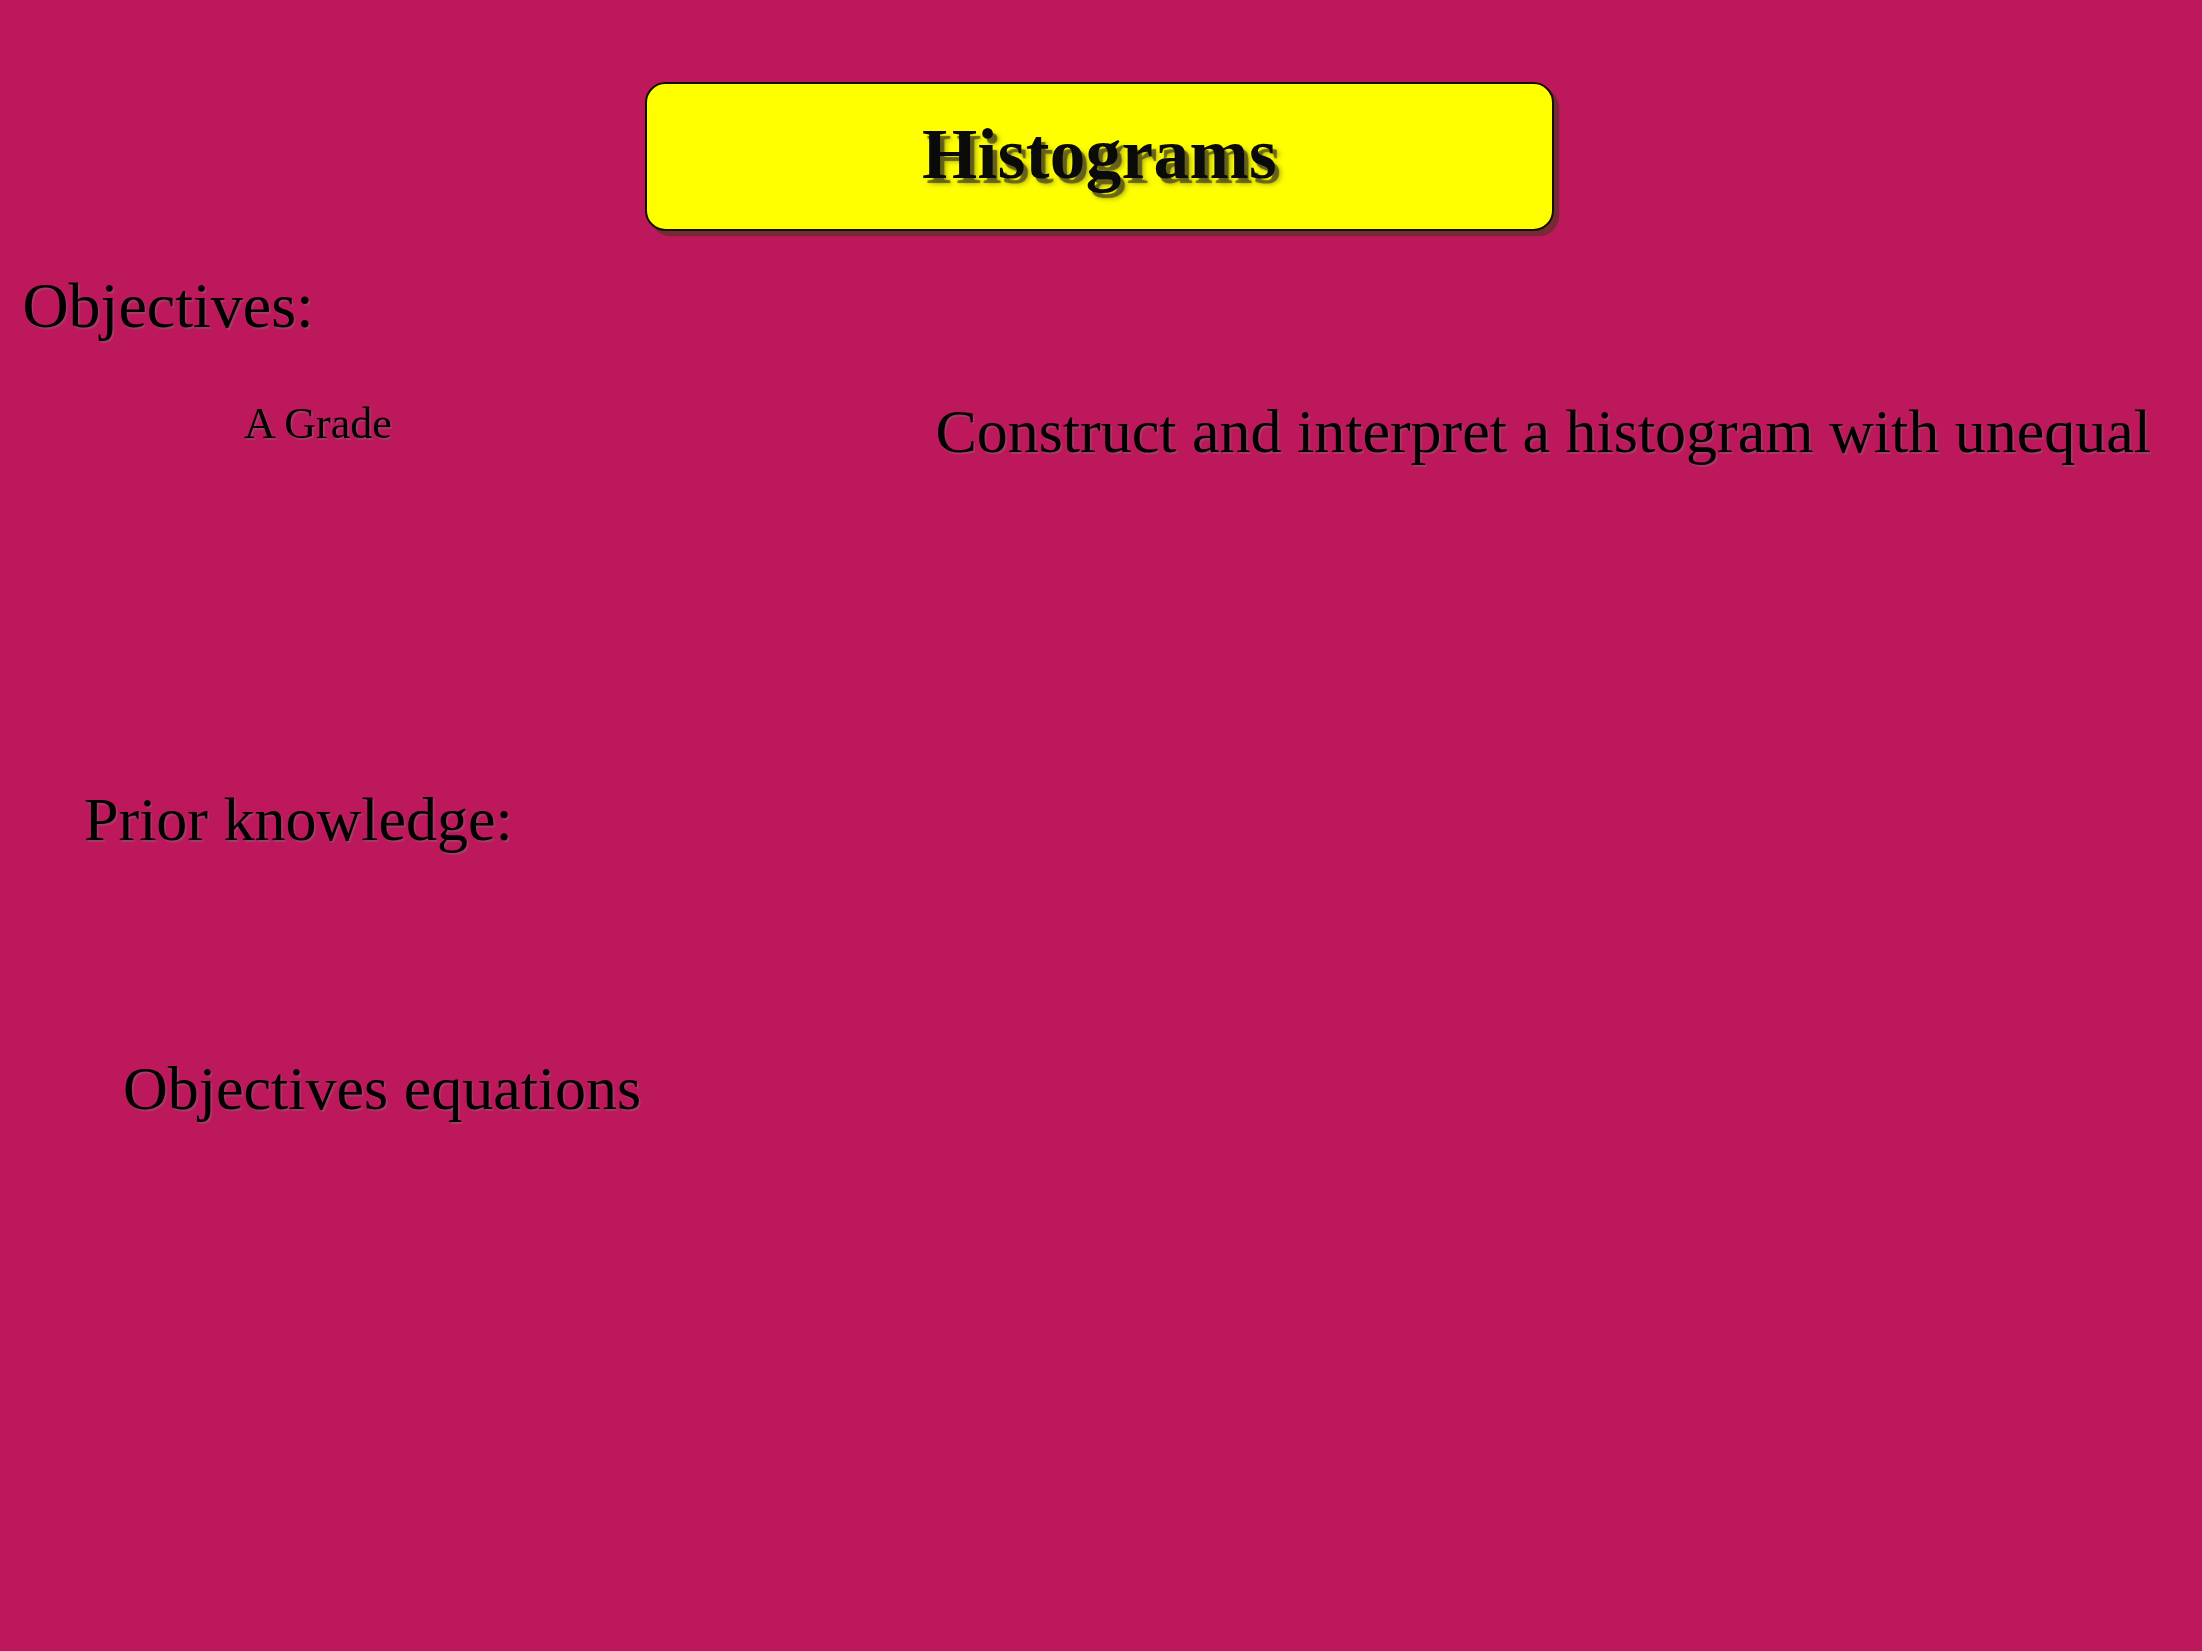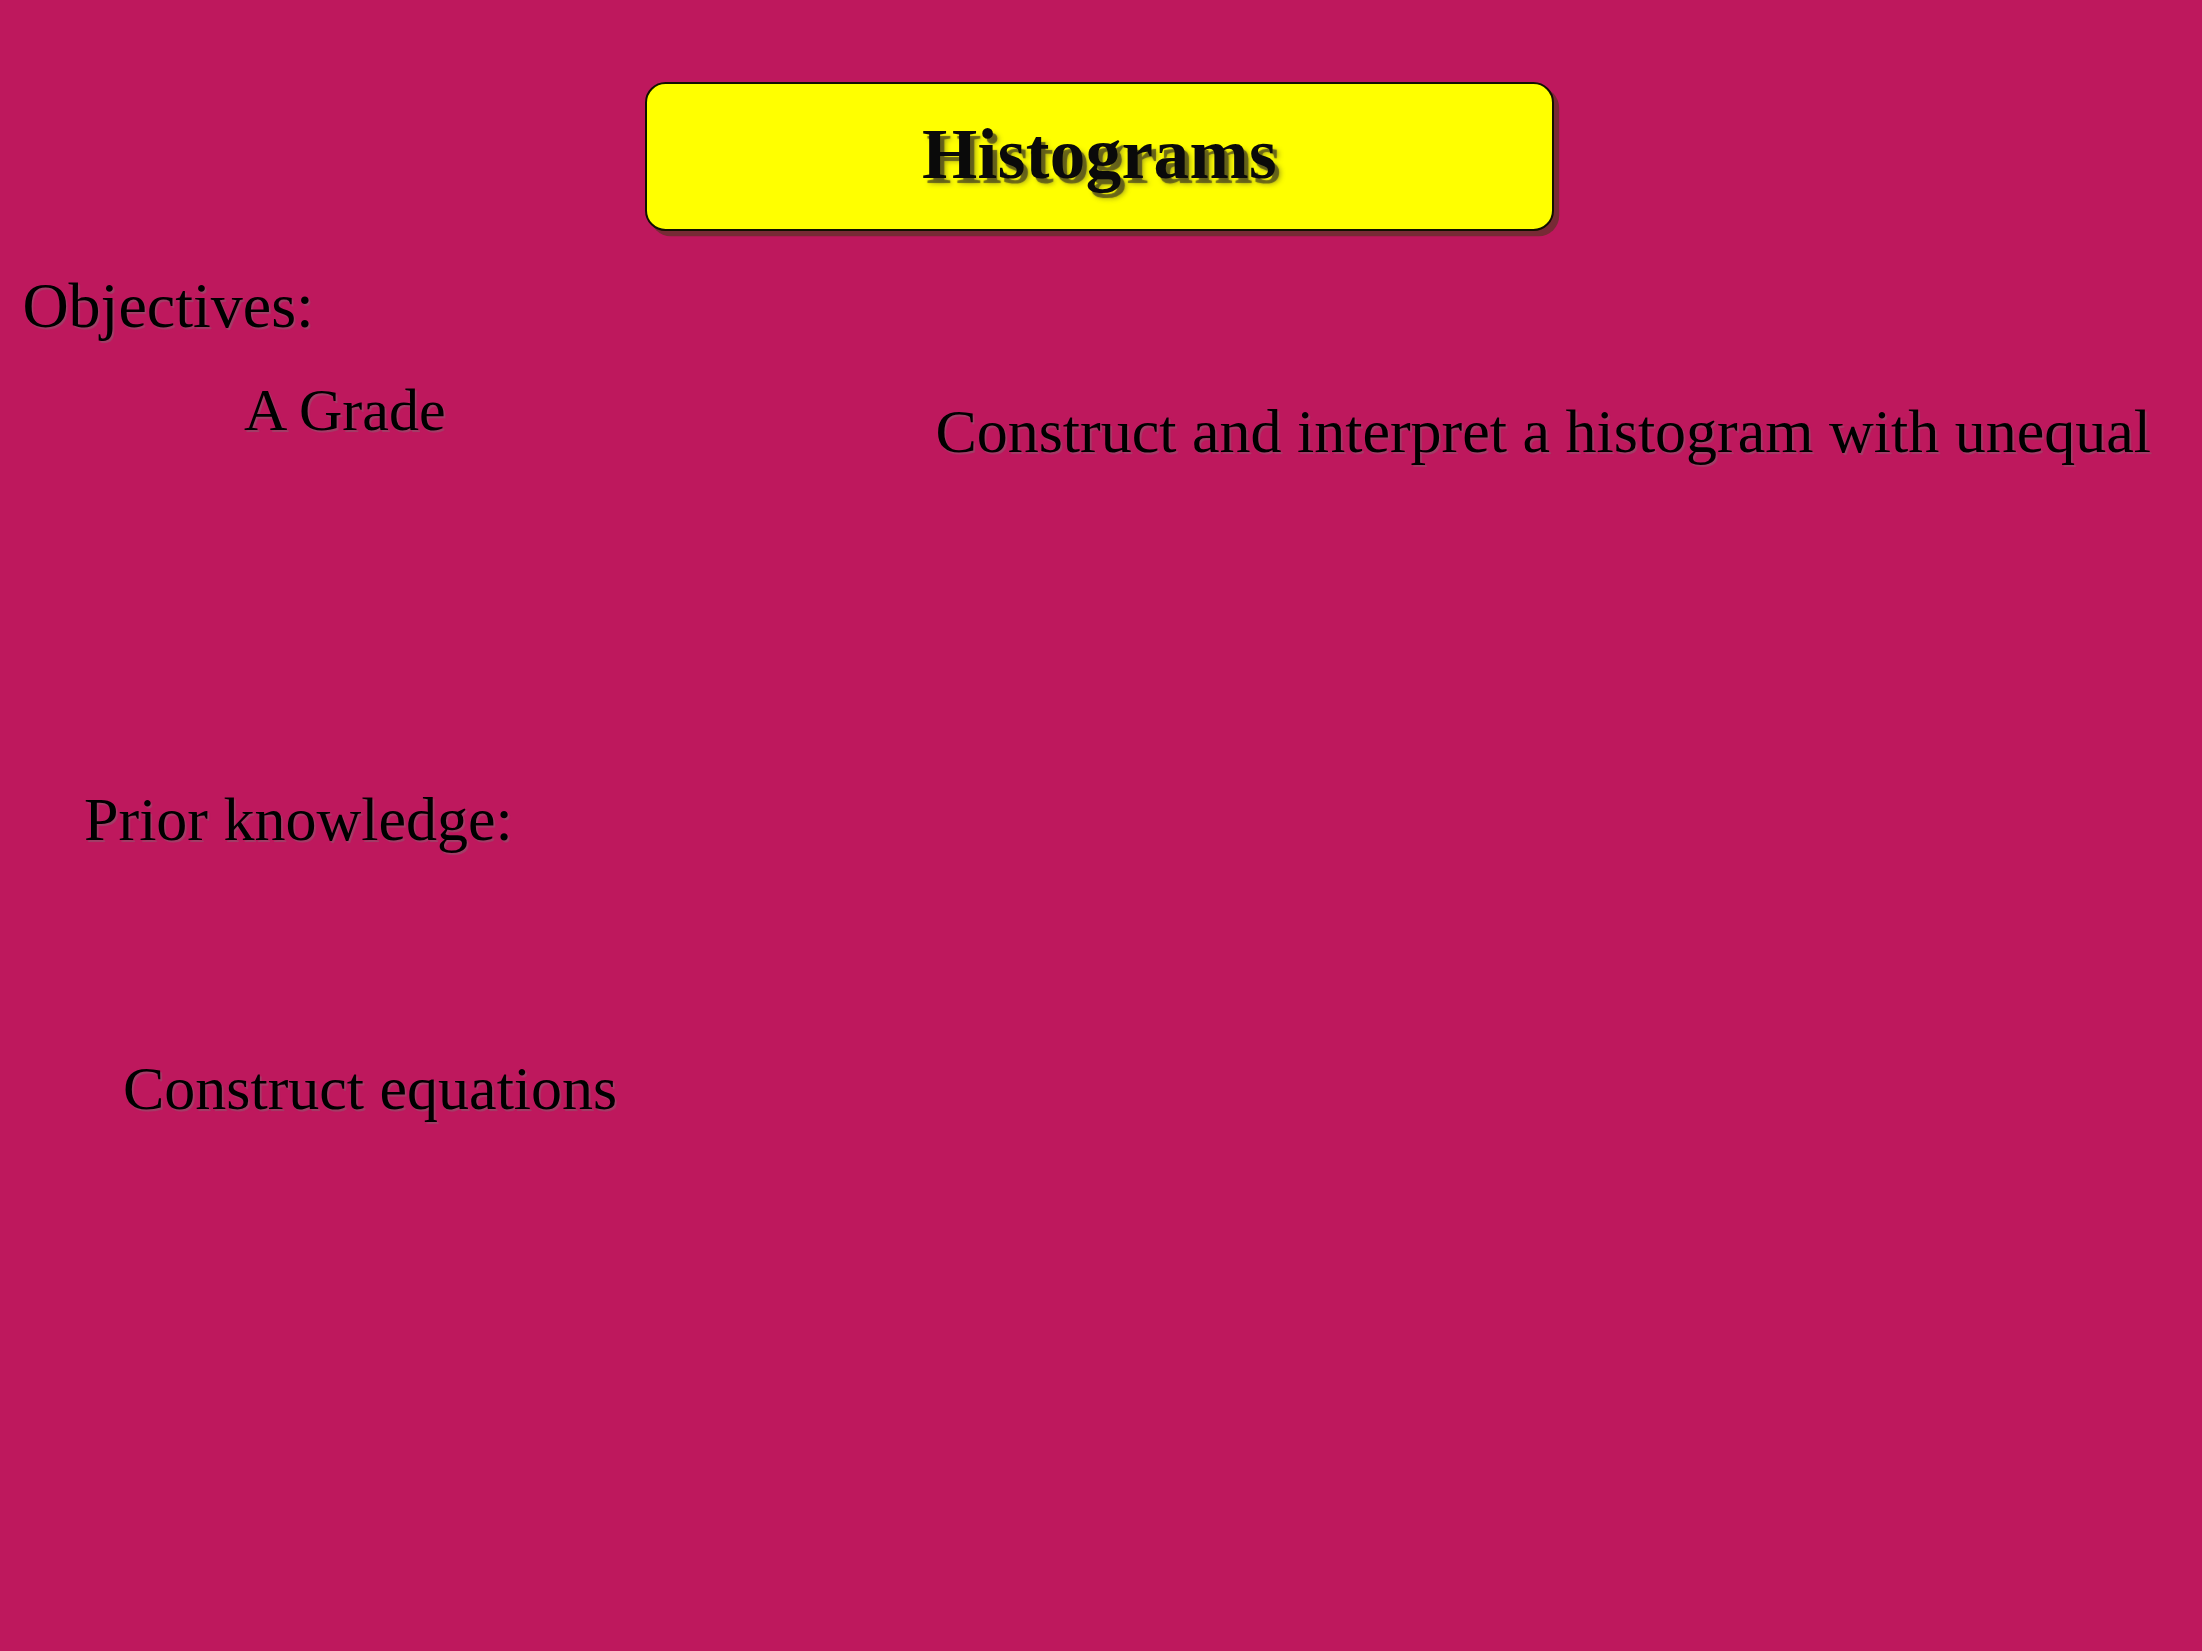--- a/index.html
+++ b/index.html
@@ -62,22 +62,22 @@
 
   .objectives-heading {
     left: 22.4px;
     top: 274px;
     font-size: 64px;
     line-height: 1.0;
   }
 
   .grade-label {
     left: 244px;
-    top: 380px;
-    font-size: 60px;
+    top: 402px;
+    font-size: 44px;
     line-height: 1.0;
   }
 
   .objective-detail {
     left: 688px;
     top: 394px;
     width: 1463px;
     font-size: 62px;
     line-height: 1.22;
     white-space: normal;
@@ -115,17 +115,17 @@
 
   <div class="body-text objectives-heading">Objectives:</div>
 
   <div class="body-text grade-label">A Grade</div>
 
   <div class="body-text objective-detail"><span class="wrap-line-1">Construct and interpret a histogram with unequal</span></div>
 
   <div class="body-text prior-heading">Prior knowledge:</div>
 
 
-  <div class="body-text prior-item prior-item-2">Construct equations</div>
+  <div class="body-text prior-item prior-item-2">Objectives equations</div>
 
 
 </div>
 
 
 </body></html>

